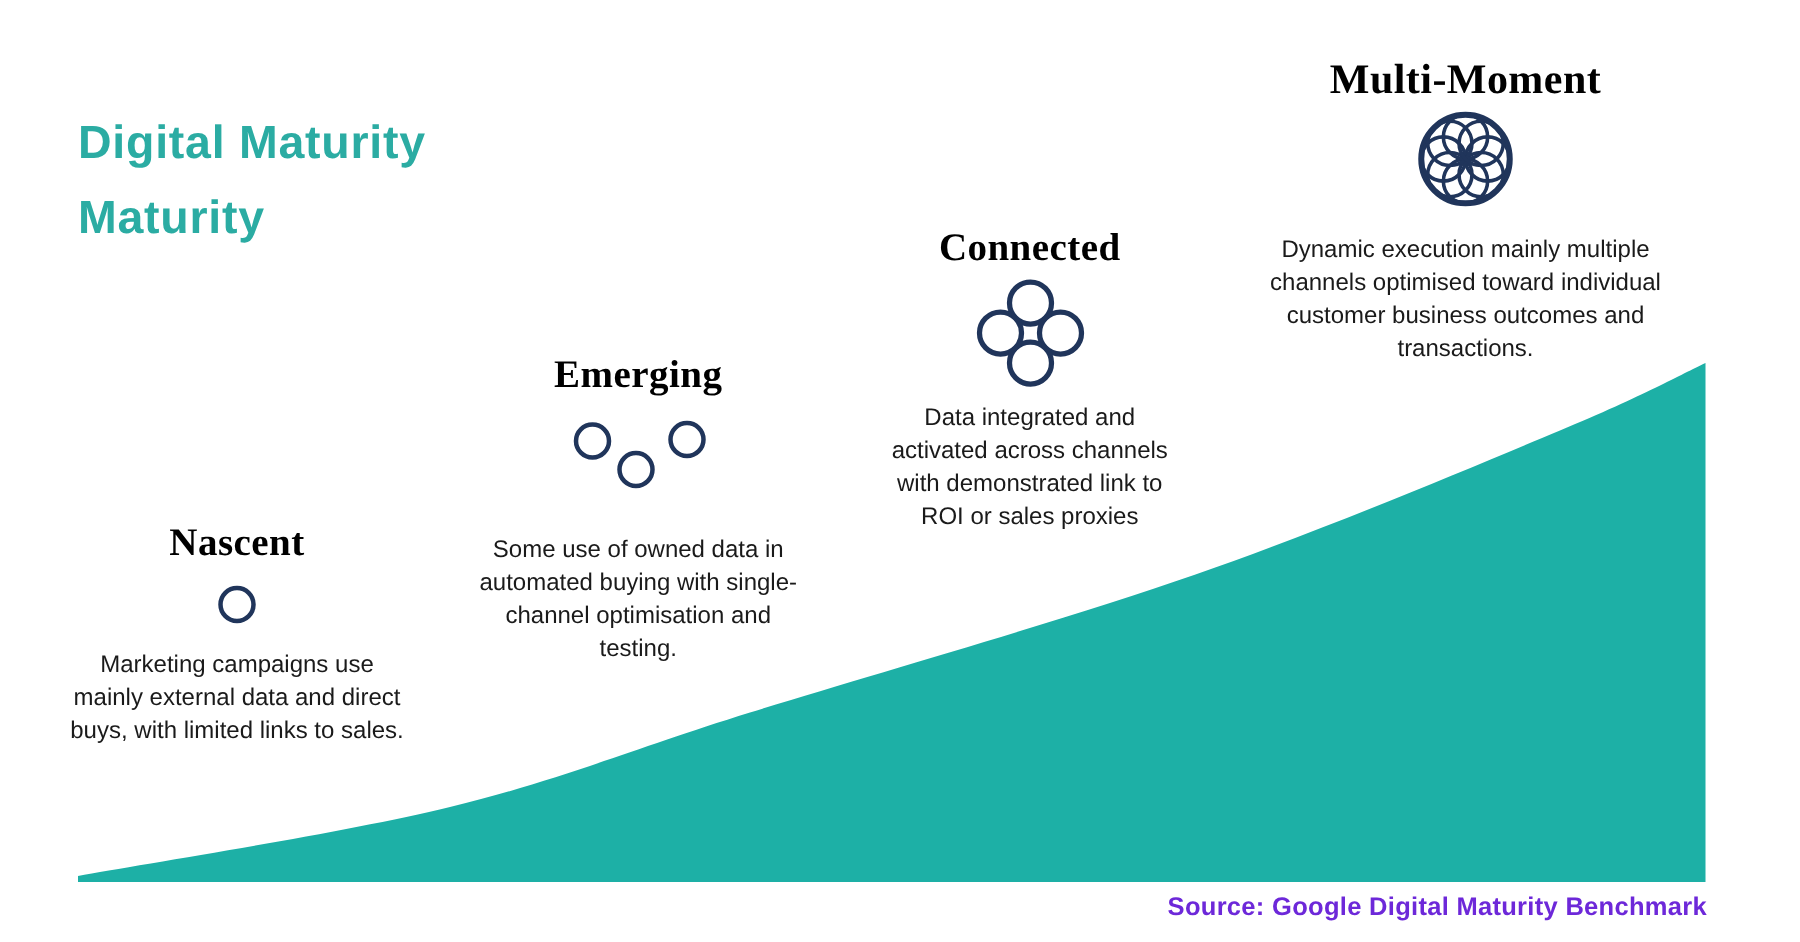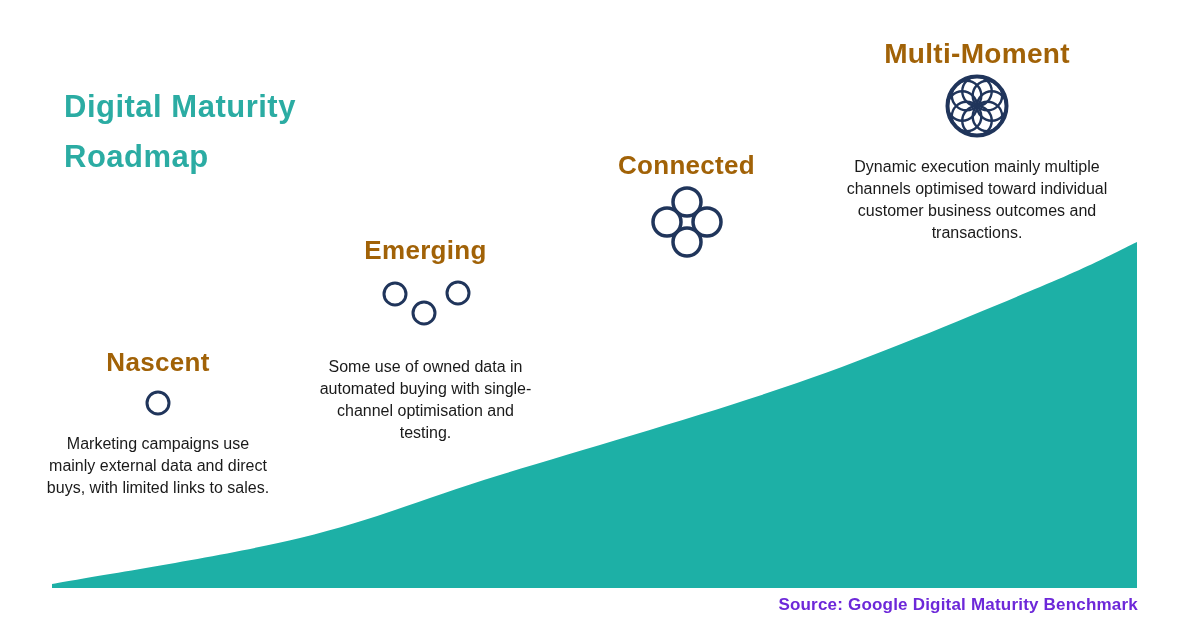--- a/index.html
+++ b/index.html
@@ -3,26 +3,26 @@
 <meta charset="utf-8">
 <style>
   html,body{margin:0;padding:0;background:#fff;}
   #canvas{
     position:relative;width:1200px;height:628px;background:#ffffff;
     font-family:"Liberation Sans",sans-serif;overflow:hidden;
     --title-teal:#2BACA3;--curve-teal:#1DB0A6;--icon-navy:#20355B;--text-dark:#1A1A1A;
   }
   .curve-svg{position:absolute;left:0;top:0;width:1200px;height:628px;}
   .page-title{
-    position:absolute;left:52px;top:70px;margin:12px;
+    position:absolute;left:52px;top:70px;margin:0;
     font-size:31px;line-height:50px;font-weight:700;letter-spacing:.5px;
     color:var(--title-teal);white-space:nowrap;
   }
   .stage{position:absolute;text-align:center;color:var(--text-dark);}
-  .stage-heading{margin:0;font-size:26px;line-height:32px;font-weight:700;letter-spacing:.3px;color:#a16207;}
+  .stage-heading{margin:0;font-size:26px;line-height:32px;font-weight:700;letter-spacing:.3px;color:#000000;font-family:Liberation Serif, serif;}
   .stage-desc{margin:0;font-size:16px;line-height:22px;font-weight:400;color:var(--text-dark);}
   .icon-wrap{display:flex;justify-content:center;align-items:center;}
   .icon-wrap svg{display:block;}
   .icon-wrap circle{fill:none;stroke:var(--icon-navy);}
 
   .stage--nascent{left:44px;top:346px;width:228px;}
   .stage--nascent .icon-wrap{margin-top:10px;}
   .stage--nascent .stage-desc{margin-top:15px;}
 
   .stage--emerging{left:313px;top:234px;width:225px;}
@@ -47,21 +47,21 @@
 <body>
 
 <div id="canvas" style="--title-teal: #2BACA3; --curve-teal: #1DB0A6; --icon-navy: #20355B; --text-dark: #1A1A1A;">
 
   <svg class="curve-svg" viewBox="0 0 1200 628" xmlns="http://www.w3.org/2000/svg">
     <path d="M 52 584 C 93.3 576.3, 225.3 556.2, 300 538 C 374.7 519.8, 417.2 500.8, 500 475 C 582.8 449.2, 707.0 414.3, 797 383 C 887.0 351.7, 983.3 310.5, 1040 287 C 1096.7 263.5, 1120.8 249.5, 1137 242 L 1137 588 L 52 588 Z" fill="#1DB0A6"></path>
   </svg>
 
   <h1 class="page-title">
     <span>Digital Maturity</span><br>
-    <span>Roadmap</span>
+    <span>Maturity</span>
   </h1>
 
   <div class="stage stage--emerging">
     <h2 class="stage-heading">Emerging</h2>
     <div class="icon-wrap">
       <svg width="92" height="47" viewBox="0 0 92 47">
         <circle cx="15" cy="14" r="11" stroke-width="3"></circle>
         <circle cx="44" cy="33" r="11" stroke-width="3"></circle>
         <circle cx="78" cy="13" r="11" stroke-width="3"></circle>
       </svg>
@@ -82,20 +82,21 @@
   <div class="stage stage--connected">
     <h2 class="stage-heading">Connected</h2>
     <div class="icon-wrap">
       <svg width="76" height="76" viewBox="0 0 76 76">
         <circle cx="38" cy="18" r="14" stroke-width="3.5"></circle>
         <circle cx="18" cy="38" r="14" stroke-width="3.5"></circle>
         <circle cx="58" cy="38" r="14" stroke-width="3.5"></circle>
         <circle cx="38" cy="58" r="14" stroke-width="3.5"></circle>
       </svg>
     </div>
+    <p class="stage-desc">Data integrated and activated across channels with demonstrated link to ROI or sales proxies</p>
   </div>
 
   <div class="stage stage--multimoment">
     <h2 class="stage-heading">Multi-Moment</h2>
     <div class="icon-wrap">
       <svg width="66" height="66" viewBox="0 0 66 66">
         <circle cx="33" cy="33" r="29.5" stroke-width="4"></circle>
         <circle cx="47.75" cy="33" r="14.75" stroke-width="2.4"></circle>
         <circle cx="43.43" cy="43.43" r="14.75" stroke-width="2.4"></circle>
         <circle cx="33" cy="47.75" r="14.75" stroke-width="2.4"></circle>

